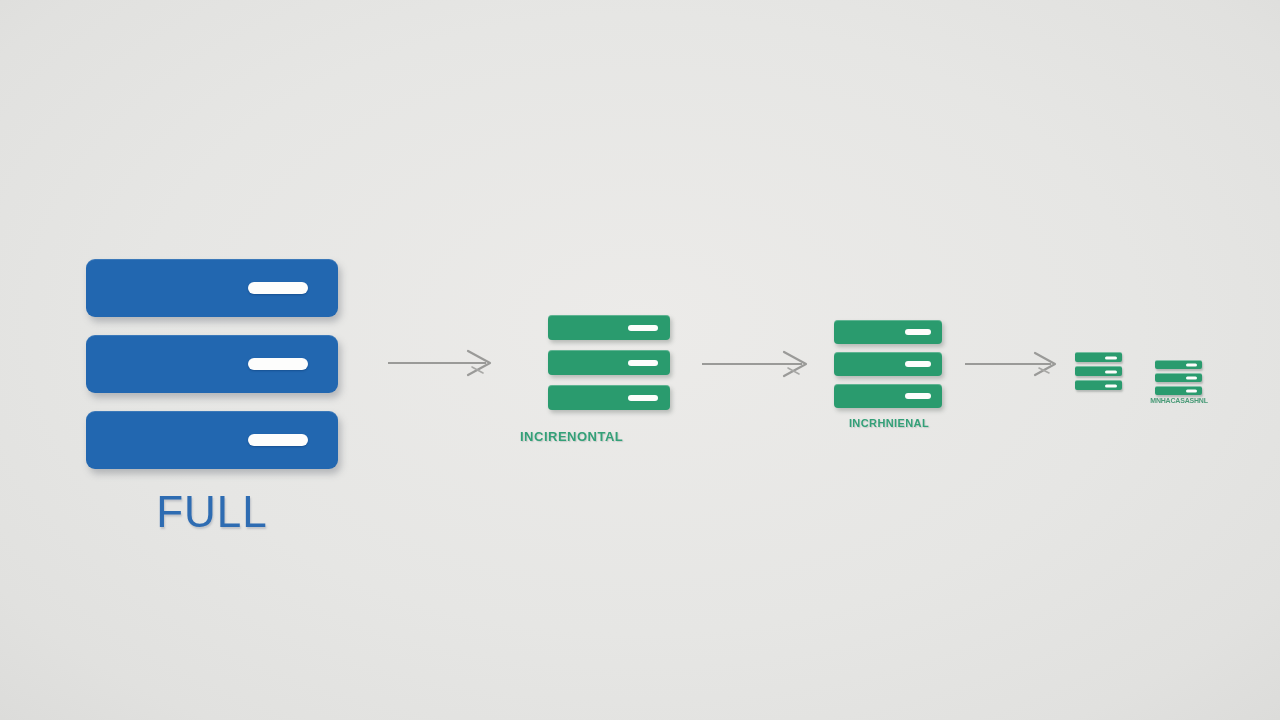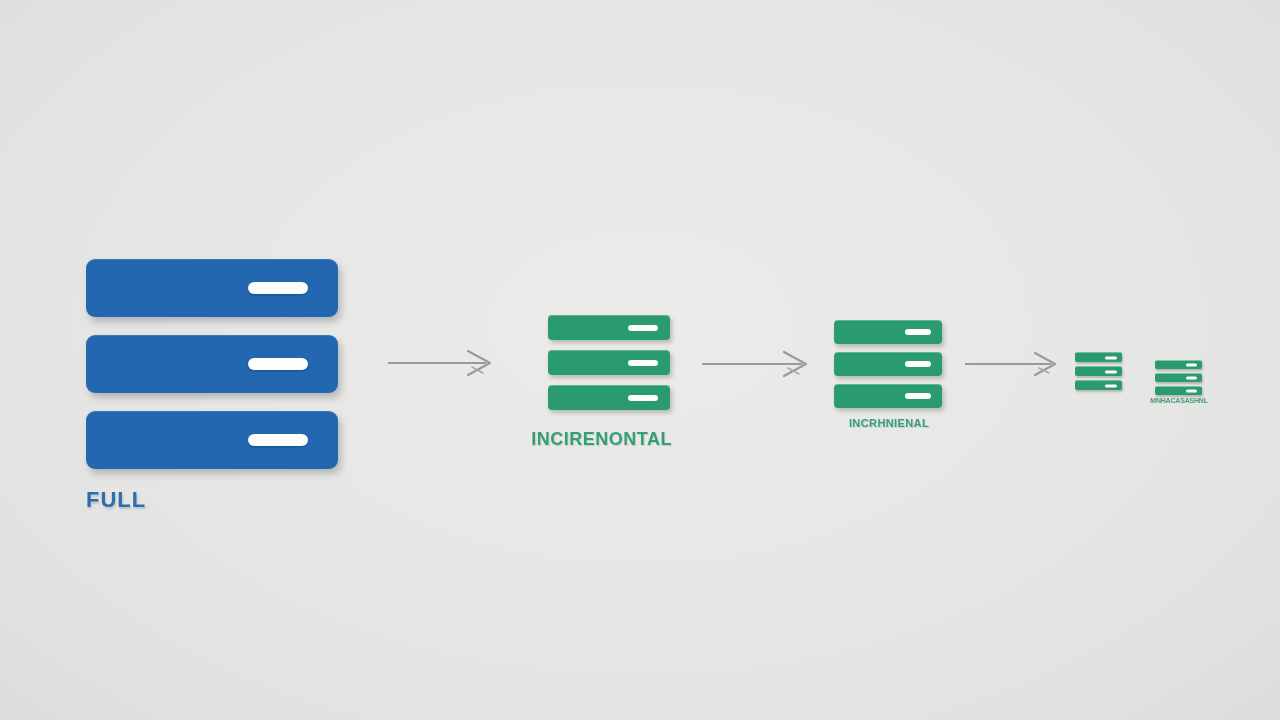--- a/index.html
+++ b/index.html
@@ -42,42 +42,43 @@
   }
   .stack-full .pill {
     width: 60px; height: 12px;
     right: 30px;
     border-radius: 6px;
     box-shadow: 0 1px 2px rgba(0,40,90,0.35);
   }
   .label-full {
     position: absolute;
     left: 86px; top: 487px; width: 252px;
-    font-size: 22px;
-    font-weight: 700;
+    text-align: center;
+    font-size: 44px;
+    font-weight: 400;
     letter-spacing: 1px;
     color: #2e6cb2;
     text-shadow: 1px 2px 2px rgba(120,130,145,0.35);
   }
 
   
   .stack-g1 { left: 548px; top: 315px; width: 122px; }
   .stack-g1 .bar {
     width: 122px; height: 25px;
     margin-bottom: 10px;
     background: #2a9b6e;
     border-radius: 4px;
     box-shadow: 2px 3px 4px rgba(90,100,95,0.35), inset 0 1px 0 rgba(255,255,255,0.25);
   }
   .stack-g1 .pill { width: 30px; height: 6px; right: 12px; border-radius: 3px; }
   .label-g1 {
     position: absolute;
-    left: 492px; top: 429px; width: 180px;
-    text-align: right;
-    font-size: 18px;
+    left: 520px; top: 429px; width: 180px;
+    text-align: left;
+    font-size: 13px;
     font-weight: 700;
     letter-spacing: 0.5px;
     color: #33a078;
     white-space: nowrap;
     text-shadow: 1px 1px 1px rgba(130,140,135,0.3);
   }
 
   
   .stack-g2 { left: 834px; top: 320px; width: 108px; }
   .stack-g2 .bar {

